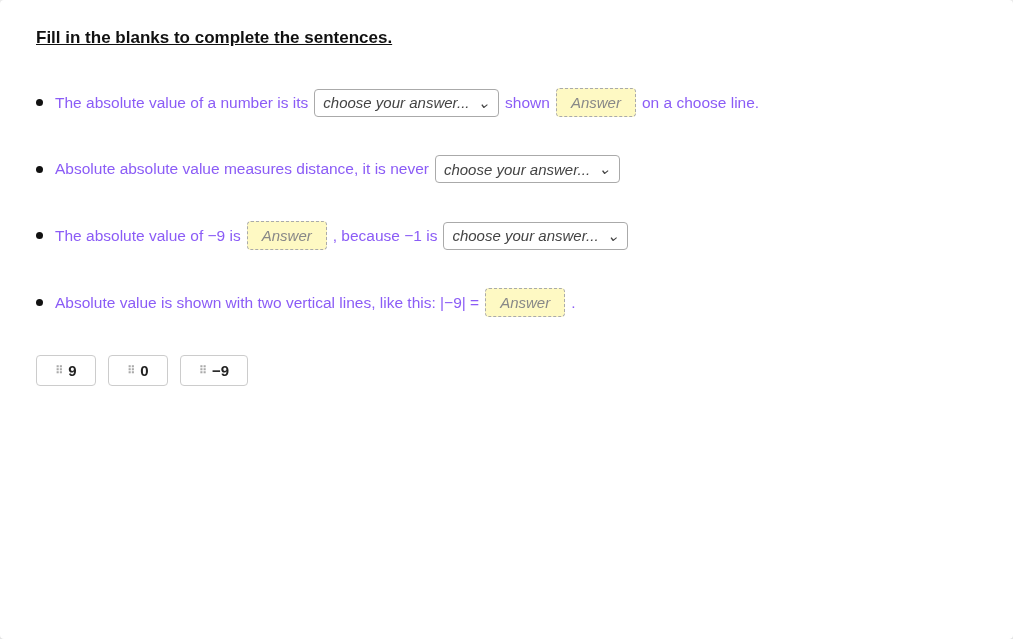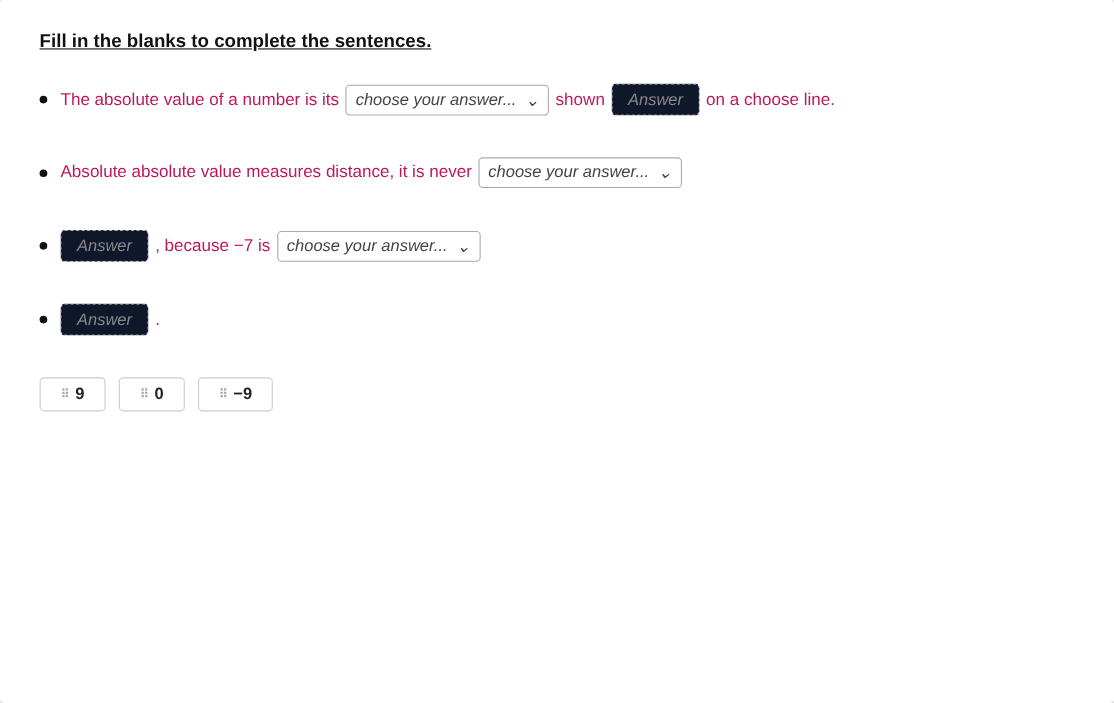--- a/index.html
+++ b/index.html
@@ -19,21 +19,21 @@
       min-height: 639px;
       padding: 28px 36px 30px 36px;
       border-radius: 4px;
       box-shadow: 0 1px 4px rgba(0,0,0,0.15);
       position: relative;
     }
 
     .page-title {
       font-size: 17px;
       font-weight: bold;
-      margin-bottom: 28px;
+      margin-bottom: 40px;
       color: #111;
       text-decoration: underline;
     }
 
     .sentence-block {
       display: flex;
       align-items: center;
       flex-wrap: wrap;
       margin-bottom: 38px;
       font-size: 15.5px;
@@ -45,21 +45,21 @@
       width: 7px;
       height: 7px;
       background: #111;
       border-radius: 50%;
       margin-right: 6px;
       flex-shrink: 0;
     }
 
     .dropdown-wrapper {
       display: inline-flex;
-      align-items: flex-start;
+      align-items: center;
       border: 1.5px solid #aaa;
       border-radius: 4px;
       background: #fff;
       padding: 4px 8px;
       cursor: pointer;
       min-width: 160px;
       justify-content: space-between;
     }
 
     .dropdown-wrapper span {
@@ -72,21 +72,21 @@
       font-size: 13px;
       color: #555;
       margin-left: 8px;
     }
 
     .answer-box {
       display: inline-flex;
       align-items: center;
       border: 1.5px dashed #aaa;
       border-radius: 4px;
-      background: #0f172a;
+      background: #fef9c3;
       padding: 5px 14px;
       min-width: 80px;
       justify-content: center;
       font-size: 15px;
       color: #888;
       font-style: italic;
     }
 
     .draggable-tokens {
       display: flex;
@@ -112,21 +112,21 @@
 
     .token::before {
       content: "⠿";
       font-size: 11px;
       color: #aaa;
       margin-right: 5px;
     }
 
     .text-normal {
       font-size: 15.5px;
-      color: #be185d;
+      color: #8b5cf6;
     }
   </style>
 </head>
 <body>
 
 <div class="card">
 
   <div class="page-title">Fill in the blanks to complete the sentences.</div>
 
   <div class="sentence-block">
@@ -147,32 +147,34 @@
     <div class="bullet"></div>
     <span class="text-normal">Absolute absolute value measures distance, it is never</span>
     <div class="dropdown-wrapper">
       <span>choose your answer...</span>
       <span class="chevron">⌄</span>
     </div>
   </div>
 
   <div class="sentence-block">
     <div class="bullet"></div>
+    <span class="text-normal">The absolute value of −9 is</span>
     <div class="answer-box">
       <span>Answer</span>
     </div>
-    <span class="text-normal">, because −7 is</span>
+    <span class="text-normal">, because −1 is</span>
     <div class="dropdown-wrapper">
       <span>choose your answer...</span>
       <span class="chevron">⌄</span>
     </div>
   </div>
 
   <div class="sentence-block">
     <div class="bullet"></div>
+    <span class="text-normal">Absolute value is shown with two vertical lines, like this: |−9| =</span>
     <div class="answer-box">
       <span>Answer</span>
     </div>
     <span class="text-normal">.</span>
   </div>
 
   <div class="draggable-tokens">
     <div class="token">
       <span>9</span>
     </div>

